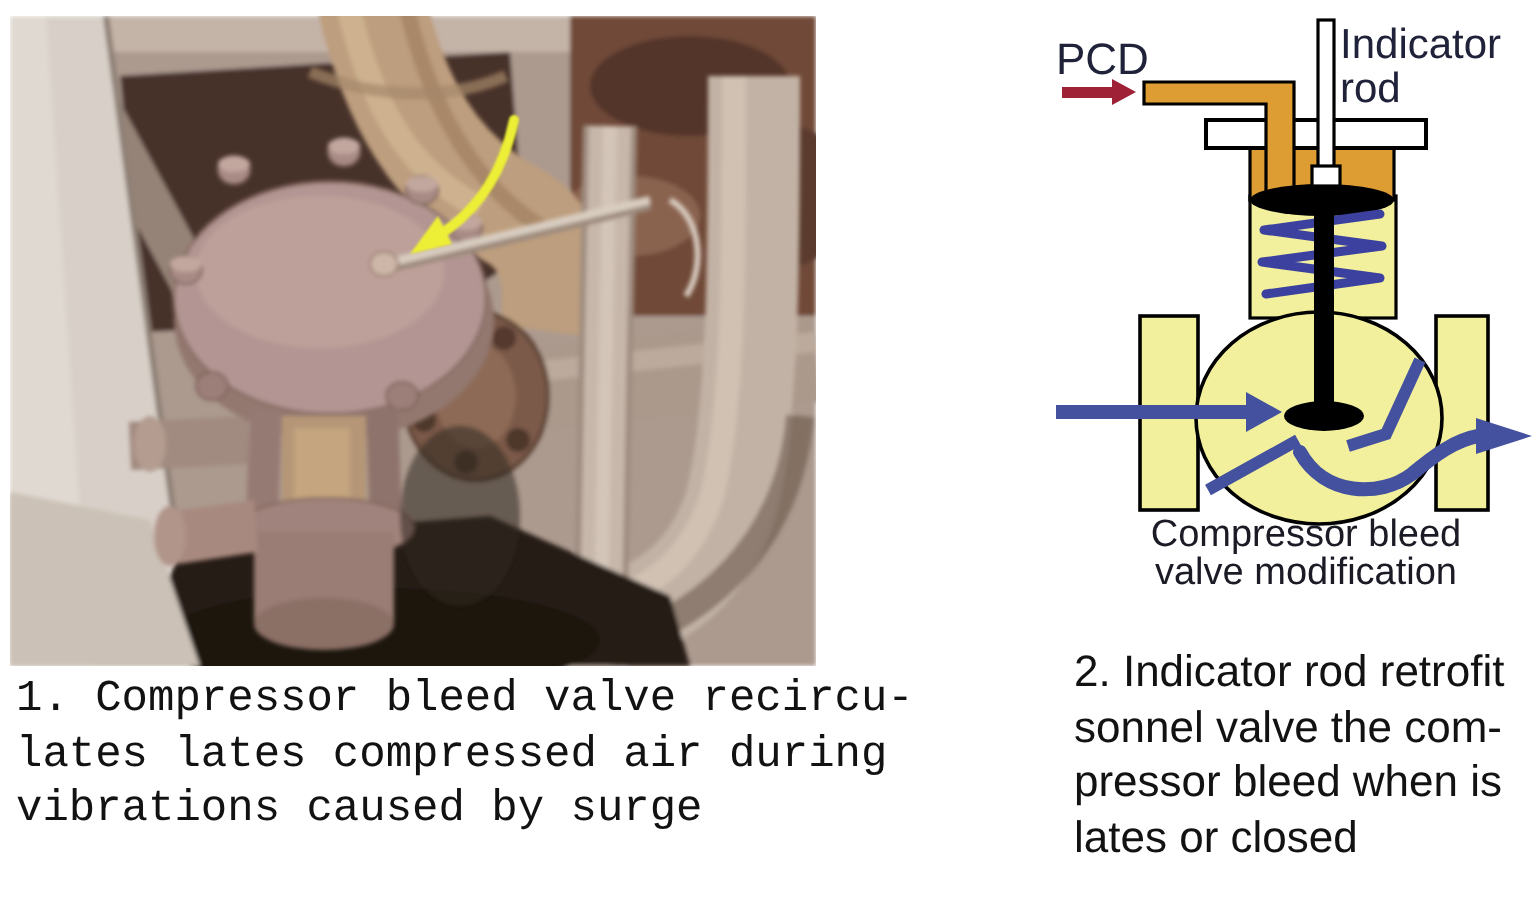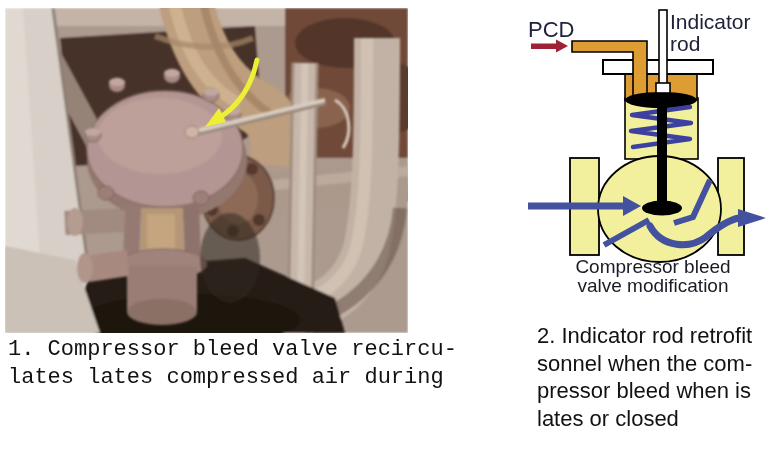--- a/index.html
+++ b/index.html
@@ -128,20 +128,21 @@
       <g filter="url(#pblur2)">
         <path d="M252,52 C247,76 236,96 214,110" fill="none" stroke-width="5" stroke-linecap="round" stroke="#ecef35"></path>
         <polygon points="200,119 214,100 221,114" fill="#ecef35"></polygon>
       </g>
     </svg>
   </div>
 
   <div class="abs caption cap1">
     <div>1. Compressor bleed valve recircu-</div>
     <div>lates lates compressed air during</div>
+    <div>vibrations caused by surge</div>
   </div>
 
   <div class="abs diagram-box">
     <svg width="258" height="304" viewBox="0 0 258 304">
 
       <rect x="115" y="96" width="73" height="61" stroke="#000" stroke-width="1.6" fill="#f2f09c"></rect>
 
       <rect x="60" y="156" width="29" height="97" stroke="#000" stroke-width="1.8" fill="#f2f09c"></rect>
       <rect x="208" y="156" width="26" height="97" stroke="#000" stroke-width="1.8" fill="#f2f09c"></rect>
 
@@ -188,18 +189,18 @@
       <text x="18" y="35" class="t-pcd">PCD</text>
       <text x="160" y="27" class="t-rod">Indicator</text>
       <text x="160" y="49" class="t-rod">rod</text>
       <text x="143" y="271" text-anchor="middle" class="t-capd">Compressor bleed</text>
       <text x="143" y="290" text-anchor="middle" class="t-capd">valve modification</text>
     </svg>
   </div>
 
   <div class="abs caption cap2">
     <div>2. Indicator rod retrofit</div>
-    <div>sonnel when the com-</div>
+    <div>sonnel valve the com-</div>
     <div>pressor bleed when is</div>
     <div>lates or closed</div>
   </div>
 
 </div>
 
 </body></html>

